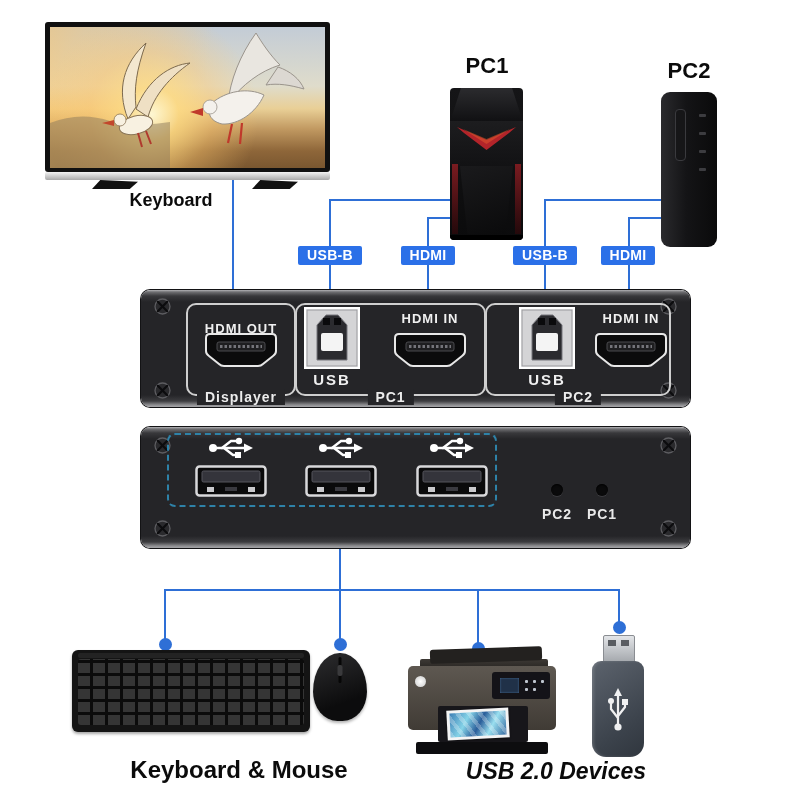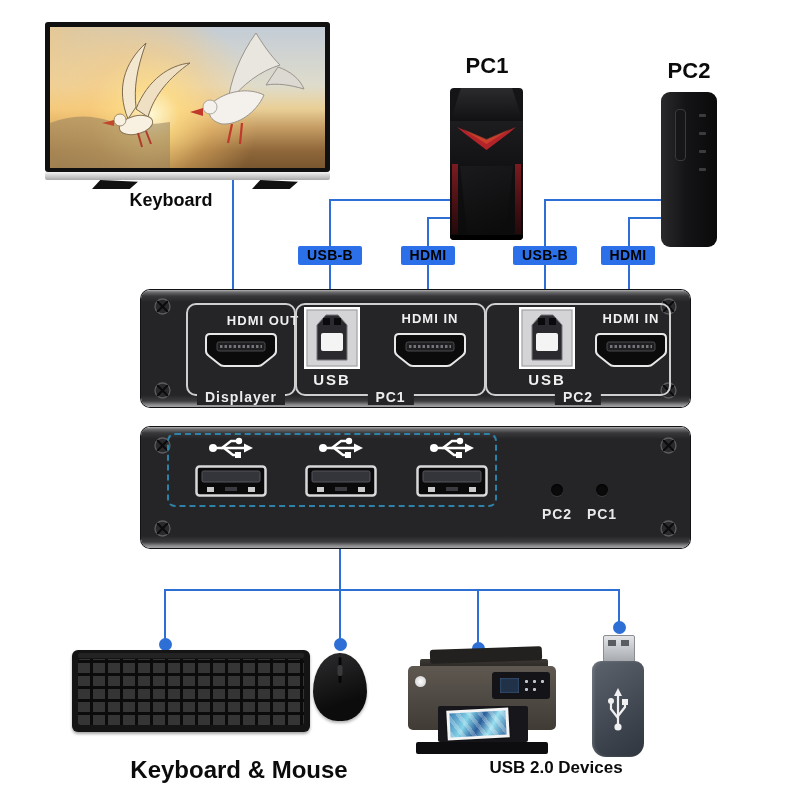--- a/index.html
+++ b/index.html
@@ -4,21 +4,21 @@
 <style>
   html,body{margin:0;padding:0;background:#ffffff;}
   #canvas{position:relative;width:800px;height:800px;background:#ffffff;overflow:hidden;
           font-family:"Liberation Sans",sans-serif;}
 
   
   .cline{position:absolute;background:#2e6fd6;z-index:1;}
   .cdot{position:absolute;width:13px;height:13px;border-radius:50%;background:#2e6fd6;z-index:2;}
 
   
-  .ctag{position:absolute;height:19px;background:#2b70e8;color:#000000;font-size:14px;
+  .ctag{position:absolute;height:19px;background:#2b70e8;color:#ffffff;font-size:14px;
         font-weight:bold;text-align:center;line-height:19px;z-index:3;border-radius:2px;
         letter-spacing:.3px;}
 
   
   .dev-label{position:absolute;color:#0b0b0b;font-weight:bold;text-align:center;z-index:2;}
 
   
   #monitor-frame{position:absolute;left:45px;top:22px;width:285px;height:150px;background:#101010;
      border-radius:3px;padding:0;z-index:2;}
   #monitor-screen{position:absolute;left:5px;top:5px;right:5px;bottom:4px;overflow:hidden;
@@ -247,21 +247,21 @@
       </svg>
     <svg class="screw" style="left:519px;top:92px;" viewBox="0 0 17 17">
         <circle cx="8.5" cy="8.5" r="7.5" fill="#2a2a2d" stroke="#5d5d61" stroke-width="1.3"></circle>
         <g stroke="#0c0c0e" stroke-width="2.2" stroke-linecap="round">
           <line x1="3.8" y1="3.8" x2="13.2" y2="13.2"></line>
           <line x1="13.2" y1="3.8" x2="3.8" y2="13.2"></line>
         </g>
       </svg>
 
     <div class="kvm-section" style="left:45px;width:106px;">
-      <div class="port-label" style="left:0;width:100%;top:8px;margin-left:22px;">HDMI OUT</div>
+      <div class="port-label" style="left:0;width:100%;top:16px;">HDMI OUT</div>
       <svg class="hdmi-port" style="left:17px;top:28px;" viewBox="0 0 72 34">
         <path d="M5 1 H67 Q71 1 71 5 V18 Q71 21 68 23 L58 31 Q56 33 53 33 H19 Q16 33 14 31 L4 23 Q1 21 1 18 V5 Q1 1 5 1 Z" fill="#0b0b0c" stroke="#e8e8e8" stroke-width="2"></path>
         <rect x="12" y="9" width="48" height="9" rx="2" fill="#1e1e20" stroke="#4a4a4e" stroke-width="1"></rect>
         <line x1="15" y1="13.5" x2="57" y2="13.5" stroke="#70707六" stroke-width="3"></line>
         <line x1="15" y1="13.5" x2="57" y2="13.5" stroke="#74747a" stroke-width="3" stroke-dasharray="2.5 2"></line>
       </svg>
       <span class="section-name">Displayer</span>
     </div>
 
     <div class="kvm-section" style="left:154px;width:187px;">
@@ -443,15 +443,15 @@
           </g>
         <circle cx="5" cy="13" r="3.6" fill="#ffffff"></circle>
           <circle cx="31" cy="6" r="3" fill="#ffffff"></circle>
         <rect x="27" y="17" width="6" height="6" fill="#ffffff"></rect>
           <path d="M36 9 L44 13 L36 17 Z" fill="#ffffff"></path>
       </svg>
     </div>
   </div>
 
   <div class="dev-label" style="left:89px;top:756px;width:300px;font-size:24px;">Keyboard &amp; Mouse</div>
-  <div class="dev-label" style="left:406px;top:758px;width:300px;font-size:17px;">USB 2.0 Devices</div>
+  <div class="dev-label" style="left:406px;top:758px;width:300px;font-size:23px;font-style:italic;">USB 2.0 Devices</div>
 
 </div>
 
 </body></html>

